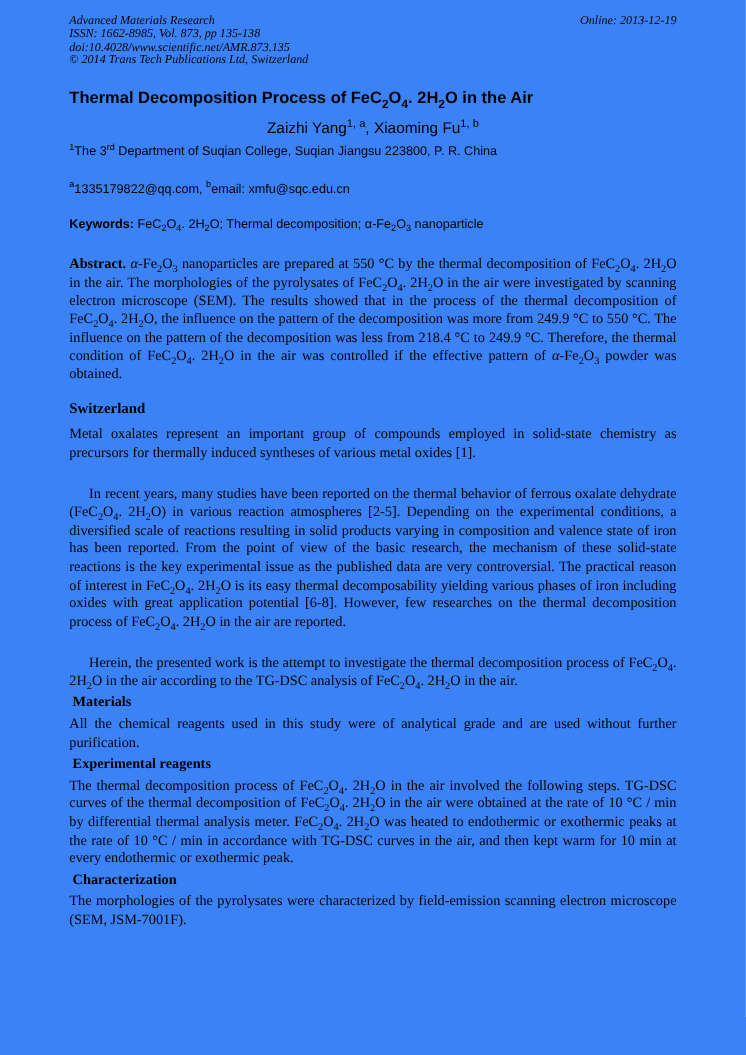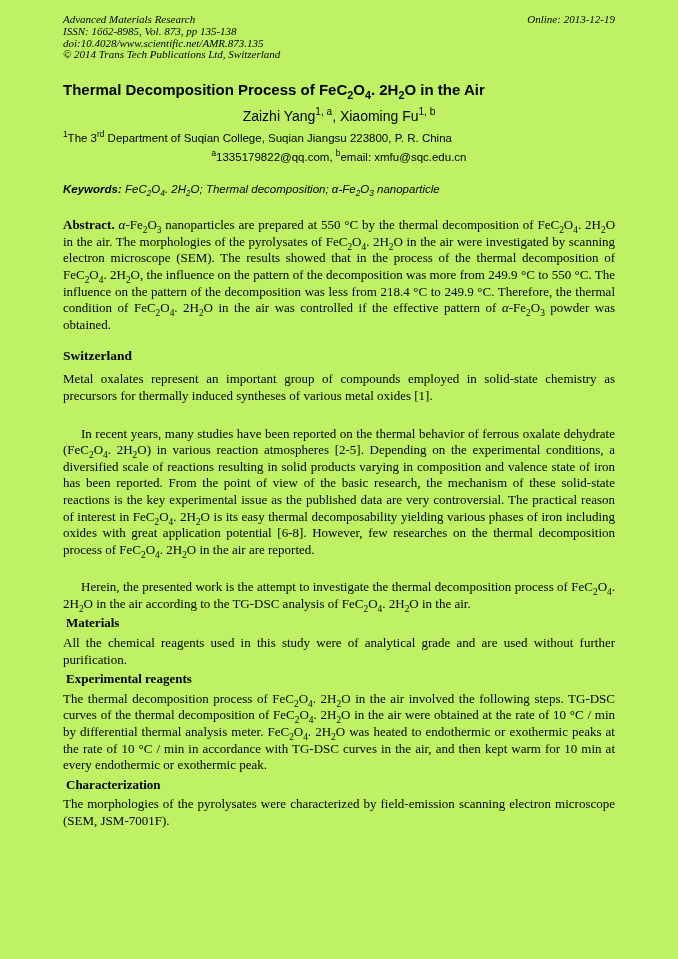--- a/index.html
+++ b/index.html
@@ -1,21 +1,21 @@
 <!DOCTYPE html>
 <html><head>
 <meta charset="utf-8">
 <style>
   html, body { margin: 0; padding: 0; }
   body { background: #ffffff; }
   .page {
     position: relative;
     width: 678px;
     height: 959px;
-    background: #bef264;
+    background: #3b82f6;
     color: #000000;
     overflow: hidden;
     font-family: "Liberation Serif", serif;
   }
   .content {
     position: absolute;
     left: 63px;
     top: 0;
     width: 552px;
   }
@@ -50,33 +50,32 @@
     line-height: 16px;
   }
   .affiliation {
     margin-top: 7px;
     text-align: left;
     font-family: "Liberation Sans", sans-serif;
     font-size: 11.5px;
     line-height: 14px;
   }
   .emails {
-    margin-top: 5px;
-    text-align: center;
+    margin-top: 20px;
+    text-align: left;
     font-family: "Liberation Sans", sans-serif;
     font-size: 11.5px;
     line-height: 14px;
   }
   .keywords {
     margin-top: 18px;
     font-family: "Liberation Sans", sans-serif;
     font-size: 11.5px;
     line-height: 14px;
     text-align: left;
-    font-style: italic;
   }
   .keywords .kw-label { font-weight: bold; }
   
   .body-par {
     margin: 0;
     font-size: 13px;
     line-height: 16.6px;
     text-align: justify;
   }
   .abstract { margin-top: 21px; }

